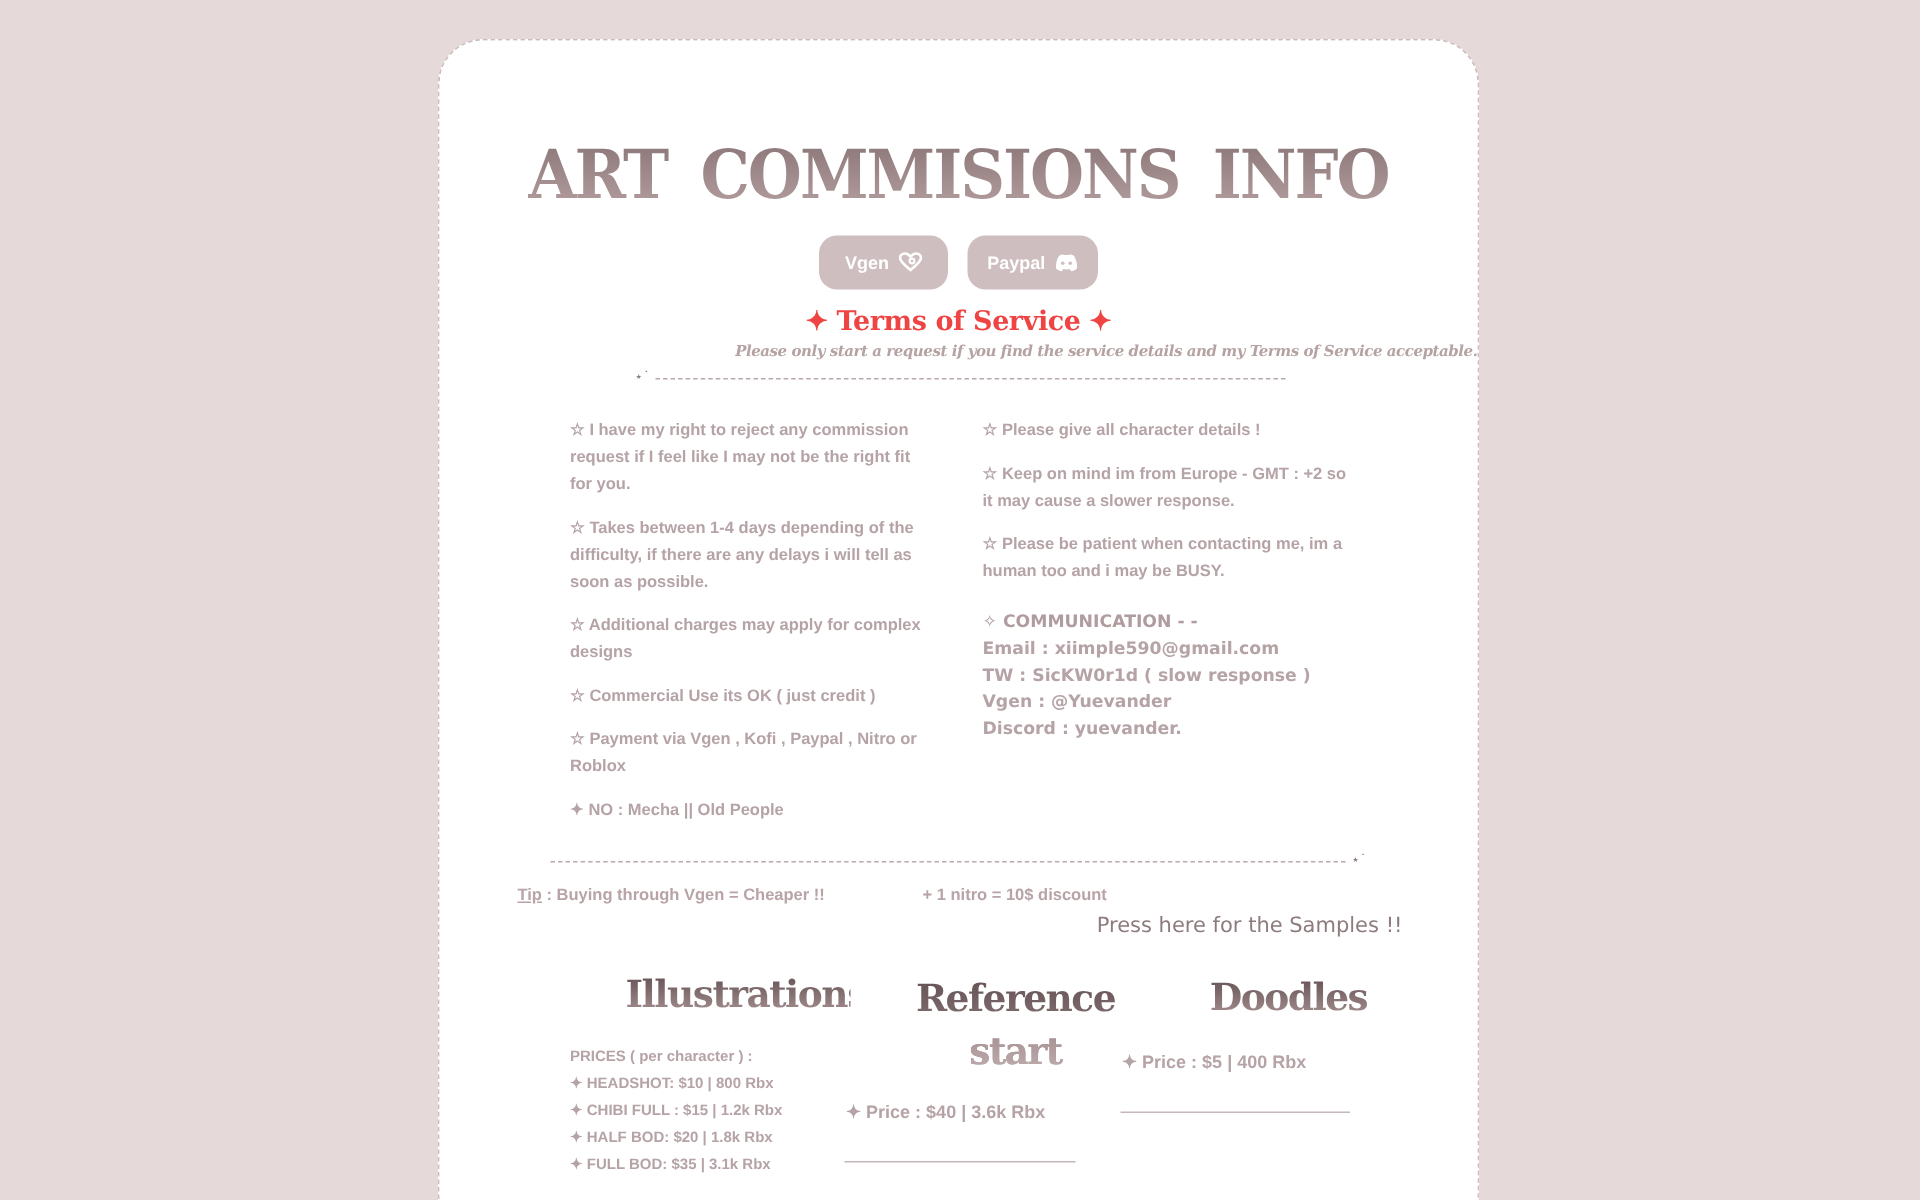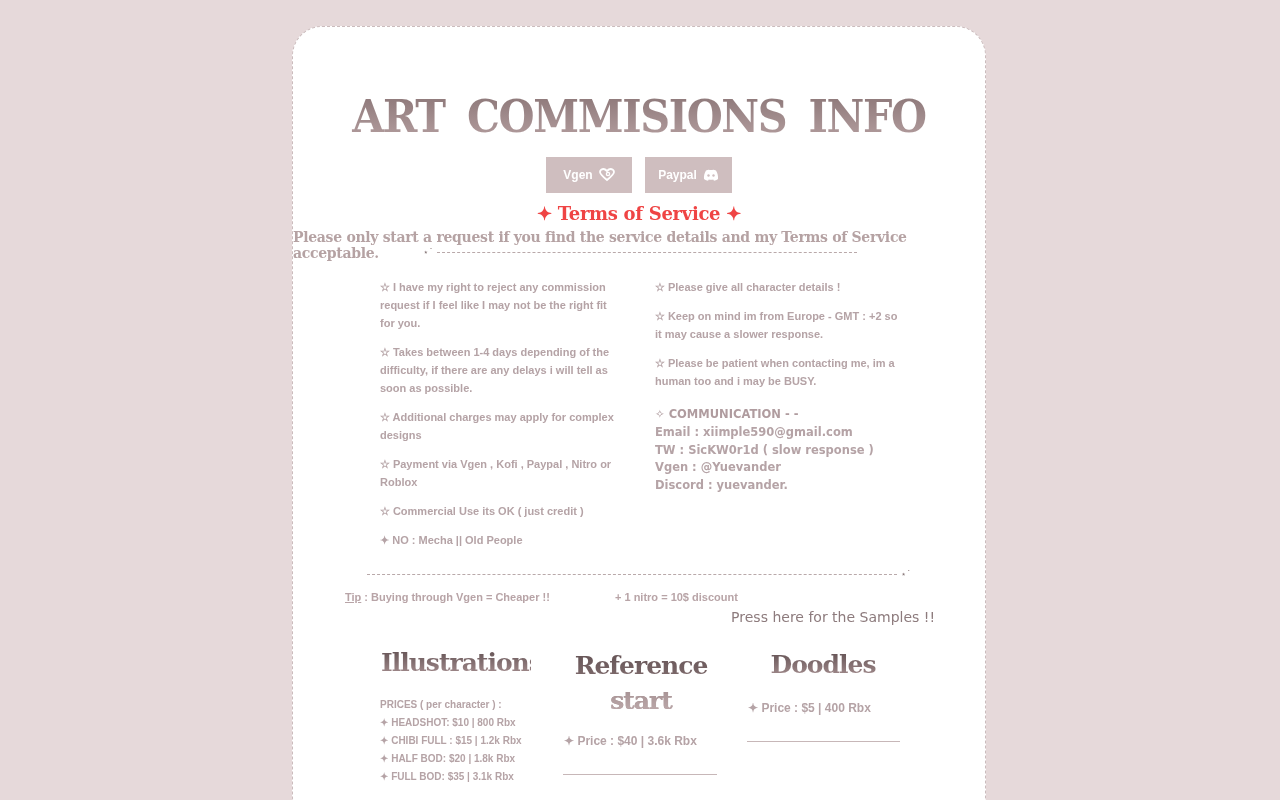--- a/index.html
+++ b/index.html
@@ -20,37 +20,37 @@
     position:absolute; left:0; right:0; top:64px; text-align:center;
     font-family:"DejaVu Serif", serif; font-weight:bold;
     font-size:45px; letter-spacing:-1.5px; line-height:52px;
     background:linear-gradient(180deg,#8a7576 0%,#b6a0a1 100%);
     -webkit-background-clip:text; background-clip:text; color:transparent;
     transform:scaleX(0.92);
     word-spacing:10px;
   }
   .btn-row { position:absolute; top:130px; left:0; right:0; display:flex; justify-content:center; gap:13px; }
   .pill {
-    height:36px; border-radius:0; background:#cfbebf; color:#ffffff;
+    height:36px; border-radius:12px; background:#cfbebf; color:#ffffff;
     font-family:"Liberation Sans", sans-serif; font-size:12px; font-weight:bold;
     display:flex; align-items:center; justify-content:center; gap:6px; padding:0 14px;
     box-sizing:border-box;
   }
   .pill.vgen { width:86px; }
   .pill.discord { width:87px; }
   .pill svg { display:block; }
   .tos-title {
     position:absolute; top:176px; left:0; right:0; text-align:center;
     font-family:"DejaVu Serif", serif; font-weight:bold; font-size:18px;
     color:#ef4444; letter-spacing:-0.3px;
   }
   .tos-sub {
-    position:absolute; top:202px; left:0; right:0; text-align:left;
-    font-family:"DejaVu Serif", serif; font-weight:bold; font-size:14px;
-    color:#b5a2a3; letter-spacing:-0.3px;
+    position:absolute; top:202px; left:0; right:0; text-align:right;
+    font-family:"DejaVu Serif", serif; font-weight:bold; font-size:10px;
+    color:#b5a2a3; letter-spacing:-0.3px;font-style:italic;
   }
   .divider-top {
     position:absolute; top:219px; left:130px; width:434px; height:12px;
     font-size:9px; color:#8a7a7b; display:flex; align-items:center; gap:4px;
   }
   .divider-top .line, .divider-bottom .line { flex:1; border-top:1px dashed #b9a9aa; height:0; }
   .divider-bottom {
     position:absolute; top:541px; left:74px; width:544px; height:12px;
     font-size:9px; color:#8a7a7b; display:flex; align-items:center; gap:4px;
   }
@@ -60,21 +60,21 @@
   .col p { margin:0 0 11px 0; }
   .comm { margin-top:16px; font-family:"DejaVu Sans", sans-serif; font-size:11.5px; line-height:17.8px; color:#b5a3a6; font-weight:bold; }
   .comm .hd { color:#b09c9f; }
   .tip-row { position:absolute; top:564px; left:52px; font-family:"Liberation Sans", sans-serif; font-size:11px; color:#b8a4a7; font-weight:bold; }
   .tip-row u { text-decoration:underline; }
   .tip-row .nitro { position:absolute; left:270px; white-space:nowrap; top:0; }
   .samples { position:absolute; top:582px; right:50px; font-family:"DejaVu Sans", sans-serif; font-size:14px; color:#8d7b7d; }
   .sec-title {
     position:absolute; font-family:"DejaVu Serif", serif; font-weight:bold; font-size:25px; letter-spacing:-1px;
     background:linear-gradient(180deg,#5f4e50 0%,#a99293 100%);
-    -webkit-background-clip:text; background-clip:text; color:transparent; text-align:center;
+    -webkit-background-clip:text; background-clip:text; color:transparent; text-align:center;margin-left:36px;
   }
   .sec-title.ill { left:88px; top:621px; width:150px; }
   .sec-title.ref { left:269px; top:621px; width:158px; line-height:35px; }
   .sec-title.ref .l2 { display:block; background:linear-gradient(180deg,#a08b8d 0%,#c3b0b1 100%); -webkit-background-clip:text; background-clip:text; color:transparent; }
   .sec-title.doo { left:455px; top:623px; width:150px; }
   .price-list { position:absolute; left:87px; top:669px; width:160px; font-family:"Liberation Sans", sans-serif; font-weight:bold; font-size:10px; line-height:18px; color:#b5a3a6; }
   .ref-price { position:absolute; left:271px; top:707px; font-family:"Liberation Sans", sans-serif; font-weight:bold; font-size:12px; color:#b5a3a6; }
   .ref-line { position:absolute; left:270px; top:747px; width:154px; border-top:1px solid #c7b7b8; }
   .doo-price { position:absolute; left:455px; top:674px; font-family:"Liberation Sans", sans-serif; font-weight:bold; font-size:12px; color:#b5a3a6; }
   .doo-line { position:absolute; left:454px; top:714px; width:153px; border-top:1px solid #c7b7b8; }
@@ -114,22 +114,22 @@
 
   <div class="divider-top">
     <span>⋆˙</span>
     <span class="line"></span>
   </div>
 
   <div class="col left">
     <p>☆ I have my right to reject any commission request if I feel like I may not be the right fit for you.</p>
     <p>☆ Takes between 1-4 days depending of the difficulty, if there are any delays i will tell as soon as possible.</p>
     <p>☆ Additional charges may apply for complex designs</p>
+    <p>☆ Commercial Use its OK ( just credit )</p>
     <p>☆ Payment via Vgen , Kofi , Paypal , Nitro or Roblox</p>
-    <p>☆ Commercial Use its OK ( just credit )</p>
     <p>✦ NO : Mecha || Old People</p>
   </div>
 
   <div class="col right">
     <p>☆ Please give all character details !</p>
     <p>☆ Keep on mind im from Europe - GMT : +2 so it may cause a slower response.</p>
     <p>☆ Please be patient when contacting me, im a human too and i may be BUSY.</p>
     <div class="comm">
       <div class="hd">✧ COMMUNICATION - -</div>
       <div>Email : xiimple590@gmail.com</div>

